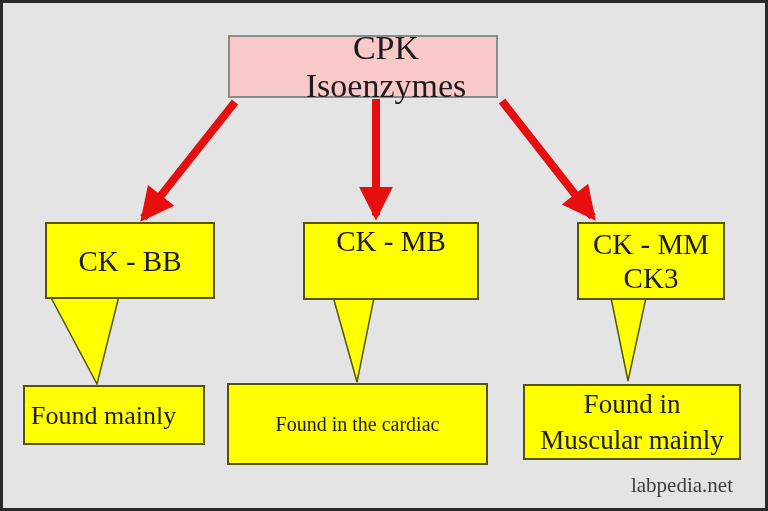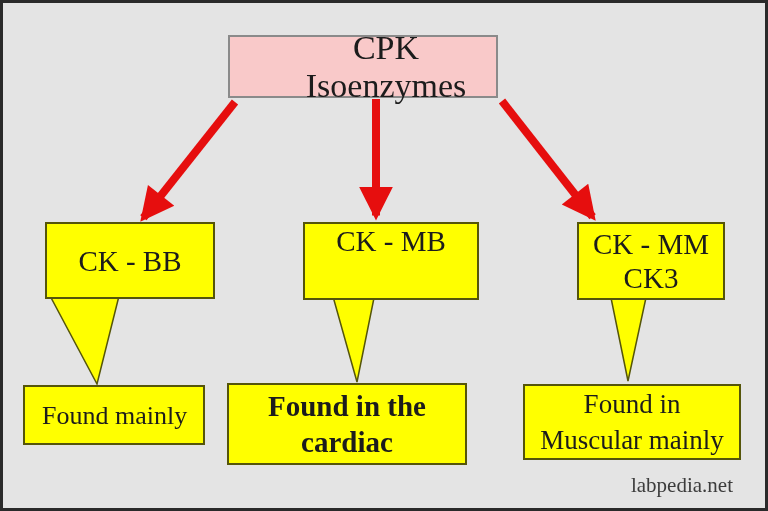--- a/index.html
+++ b/index.html
@@ -54,22 +54,22 @@
   }
   .node-1{left:42px;top:219px;width:170px;height:77px;}
   .node-2{left:300px;top:219px;width:176px;height:78px;justify-content:space-between;}
   .node-3{left:574px;top:219px;width:148px;height:78px;}
   .desc{
     background:var(--node-fill,#ffff00);
     border:2px solid var(--node-border,#55550a);
     font-size:26px;
     line-height:29px;
   }
-  .desc-1{left:20px;top:382px;width:182px;height:60px;text-align:left;padding-left:17px;}
-  .desc-2{left:224px;top:380px;width:240px;height:82px;text-align:center;font-size:29px;line-height:36px;font-weight:bold;}
+  .desc-1{left:20px;top:382px;width:182px;height:60px;text-align:left;padding-left:6px;}
+  .desc-2{left:224px;top:380px;width:261px;height:82px;text-align:center;font-size:20px;line-height:36px;}
   .desc-3{left:520px;top:381px;width:218px;height:76px;text-align:center;font-size:27px;line-height:36px;}
   .watermark{
     position:absolute;
     right:32px;bottom:10px;
     font-size:21px;
     color:var(--watermark-text,#3c3c3c);
   }
 </style>
 </head>
 <body>

